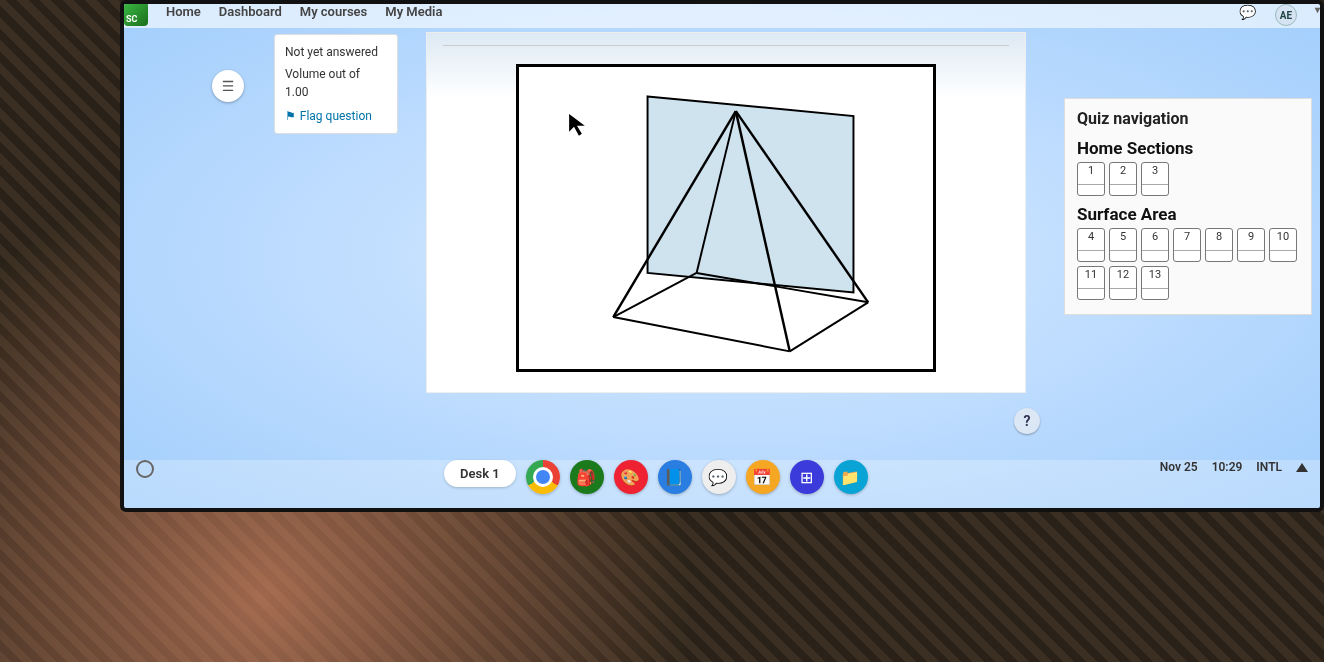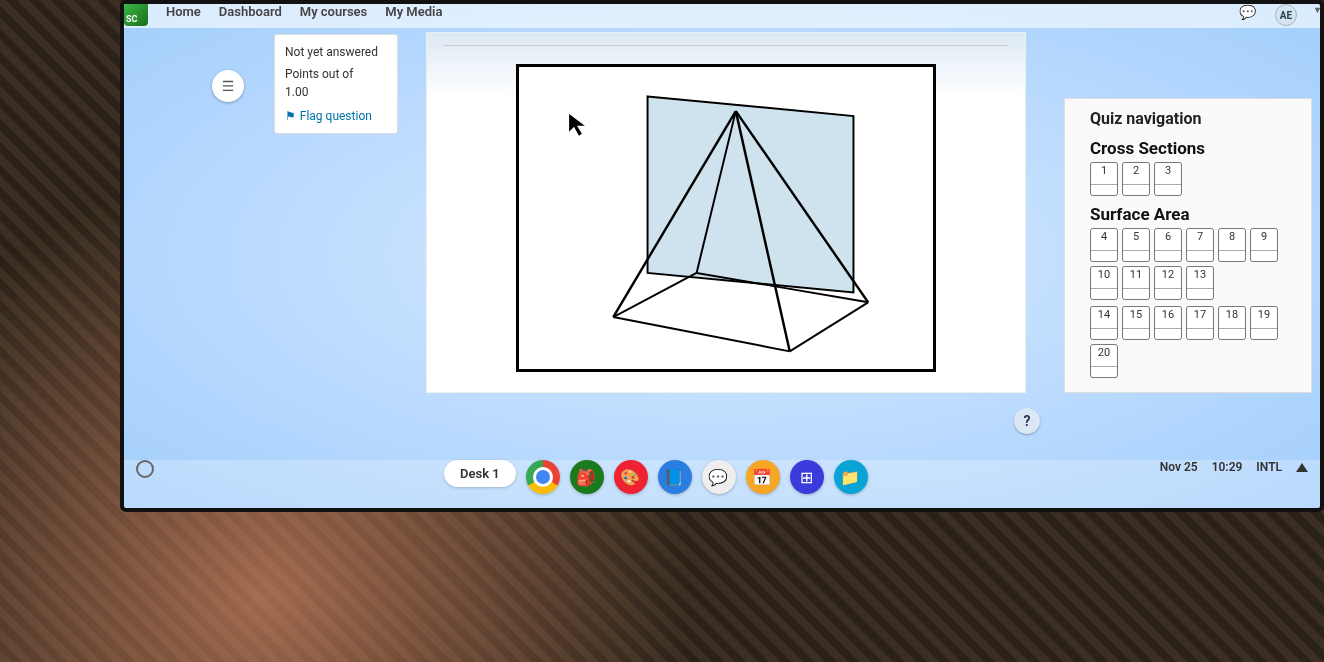--- a/index.html
+++ b/index.html
@@ -121,21 +121,21 @@
   cursor:pointer;
 }
 
 
 .quiznav {
   position:absolute;
   right: 8px; top: 70px;
   width: 248px;
   background:#fafafa;
   border:1px solid #ddd;
-  padding: 10px 10px 8px 25px;
+  padding: 10px 10px 8px 12px;
 }
 .quiznav h3 { font-size:16px; font-weight:700; margin-bottom:10px; color:#222;}
 .quiznav h4 { font-size:17px; font-weight:700; margin:8px 0 4px 0; color:#111;}
 .navgrid { display:flex; flex-wrap:wrap; gap:4px; margin-bottom:6px;}
 .navbtn {
   width:28px; height:34px;
   border:1px solid #777;
   background:#fff;
   border-radius:3px;
   font-size:11px;
@@ -219,21 +219,21 @@
   </div>
 
   <div class="content-area">
 
     <div class="nav-toggle">
       <span>☰</span>
     </div>
 
     <div class="qinfo-card">
       <div style="margin-bottom:4px;">Not yet answered</div>
-      <div>Points out of</div>
+      <div>Volume out of</div>
       <div style="margin-bottom:4px;">1.00</div>
       <div class="flag">
         <span>⚑</span>
         <span>Flag question</span>
       </div>
     </div>
 
     <div class="question-main">
       <hr>
       <div class="figure-box">
@@ -254,50 +254,41 @@
           <polygon points="50,48 50,66 55,61 60,70 63,68 58,60 66,60" fill="#000"></polygon>
         </svg>
       </div>
     </div>
 
     <div class="help-bubble">?</div>
 
     <div class="quiznav">
       <h3>Quiz navigation</h3>
 
-      <h4>Cross Sections</h4>
+      <h4>Home Sections</h4>
       <div class="navgrid">
         <div class="navbtn">1</div>
         <div class="navbtn">2</div>
         <div class="navbtn">3</div>
       </div>
 
       <h4>Surface Area</h4>
       <div class="navgrid">
         <div class="navbtn">4</div>
         <div class="navbtn">5</div>
         <div class="navbtn">6</div>
         <div class="navbtn">7</div>
         <div class="navbtn">8</div>
         <div class="navbtn">9</div>
         <div class="navbtn">10</div>
         <div class="navbtn">11</div>
         <div class="navbtn">12</div>
         <div class="navbtn">13</div>
       </div>
 
-      <div class="navgrid">
-        <div class="navbtn">14</div>
-        <div class="navbtn">15</div>
-        <div class="navbtn">16</div>
-        <div class="navbtn">17</div>
-        <div class="navbtn">18</div>
-        <div class="navbtn">19</div>
-        <div class="navbtn">20</div>
-      </div>
     </div>
 
   </div>
 
   <div class="taskbar">
     <div class="osbtn"></div>
     <div class="deskpill">Desk 1</div>
     <div class="appicon chrome"></div>
     <div class="appicon green">🎒</div>
     <div class="appicon red">🎨</div>

